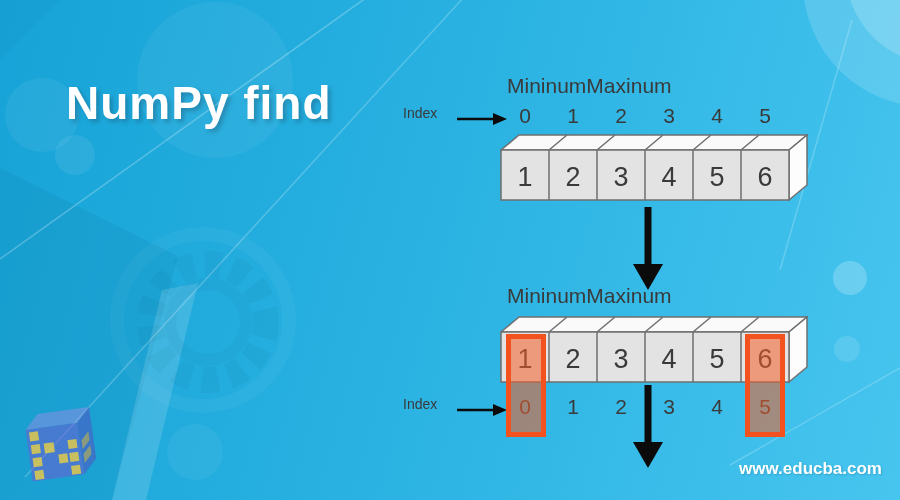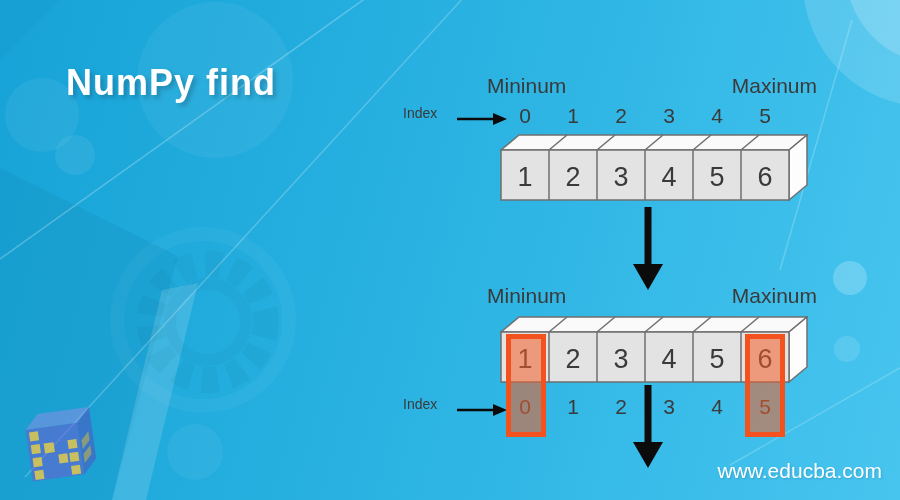--- a/index.html
+++ b/index.html
@@ -3,27 +3,27 @@
 <meta charset="utf-8">
 <style>
   html,body{margin:0;padding:0;}
   .stage{
     position:relative;width:900px;height:500px;overflow:hidden;
     font-family:"Liberation Sans", sans-serif;
     background:linear-gradient(105deg,#17a3d7 0%,#28b1e1 45%,#47c5ef 100%);
   }
   .bg{position:absolute;left:0;top:0;z-index:0;}
   .title{
-    position:absolute;left:66px;top:62px;z-index:2;
-    font-size:36px;font-weight:bold;color:#ffffff;letter-spacing:1px;
+    position:absolute;left:66px;top:76px;z-index:2;
+    font-size:46px;font-weight:bold;color:#ffffff;letter-spacing:1px;
     text-shadow:3px 3px 4px rgba(25,70,95,0.35);
   }
   .minmax{
-    position:absolute;width:330px;display:flex;justify-content:space-between;
-    color:#3a3a3a;font-size:21px;z-index:2;
+    position:absolute;width:330px;display:flex;
+    color:#3a3a3a;font-size:21px;z-index:2;margin-left:20px;
   }
   .mm-top{left:487px;top:74px;}
   .mm-bottom{left:487px;top:284px;}
   .idx-label{position:absolute;color:#3a3a3a;font-size:14px;z-index:2;}
   .idx-label-top{left:403px;top:105px;}
   .idx-label-bottom{left:403px;top:396px;}
   .idx-arrow{position:absolute;z-index:2;}
   .ia-top{left:457px;top:111px;}
   .ia-bottom{left:457px;top:402px;}
   .numrow{position:absolute;left:501px;width:288px;display:flex;z-index:2;}
@@ -41,21 +41,21 @@
   .da1{left:633px;top:207px;}
   .da2{left:633px;top:385px;}
   .hl{
     position:absolute;width:40px;height:103px;box-sizing:border-box;
     border:5px solid #f3511d;background:rgba(244,94,38,0.55);z-index:4;
   }
   .hl-min{left:506px;top:334px;}
   .hl-max{left:745px;top:334px;}
   .watermark{
     position:absolute;right:18px;top:459px;z-index:2;
-    color:#ffffff;font-weight:normal;font-size:21px;
+    color:#ffffff;font-weight:bold;font-size:17px;
     text-shadow:1px 1px 2px rgba(20,80,110,0.25);
   }
   .logo{position:absolute;left:12px;top:395px;z-index:2;opacity:0.88;}
 </style>
 </head>
 <body>
 
 <div class="stage">
 
   <svg class="bg" width="900" height="500" viewBox="0 0 900 500">

